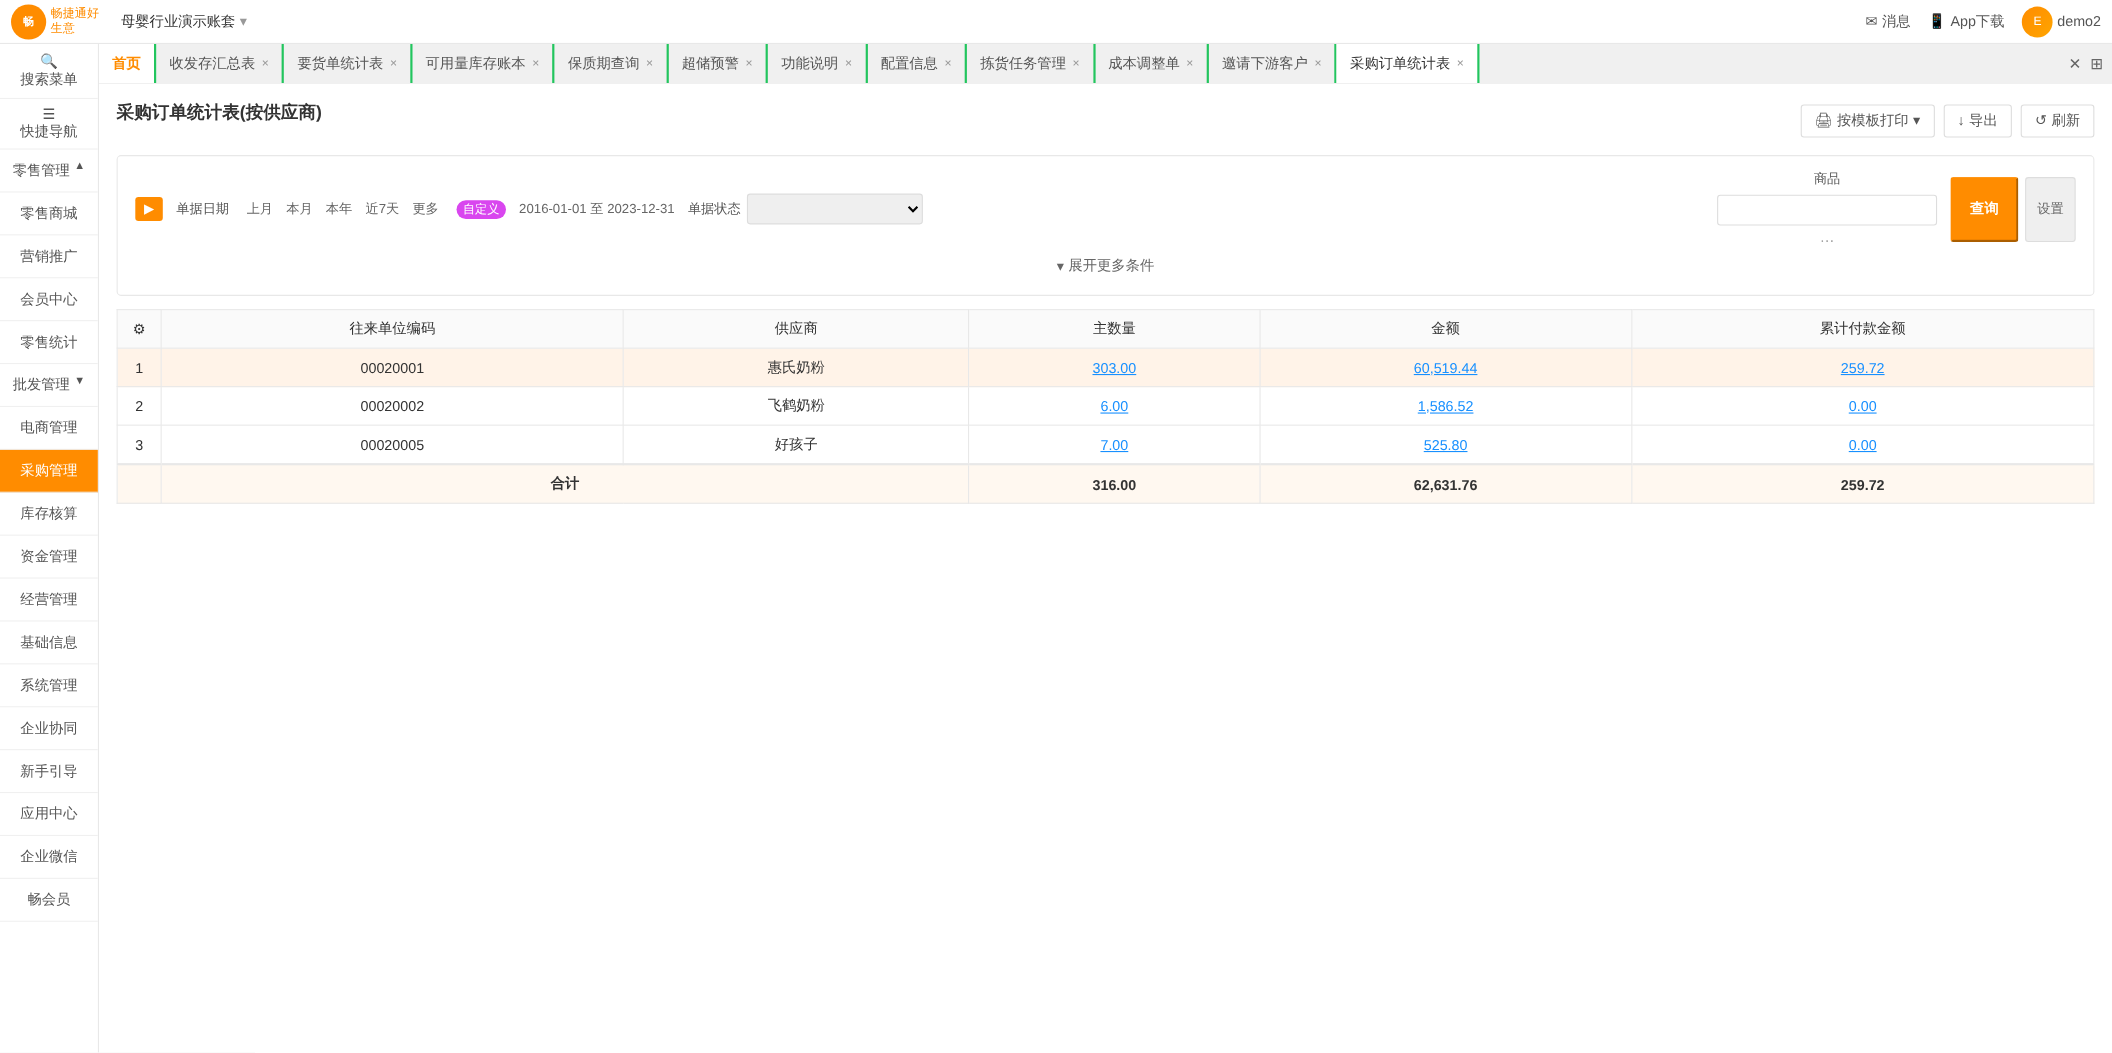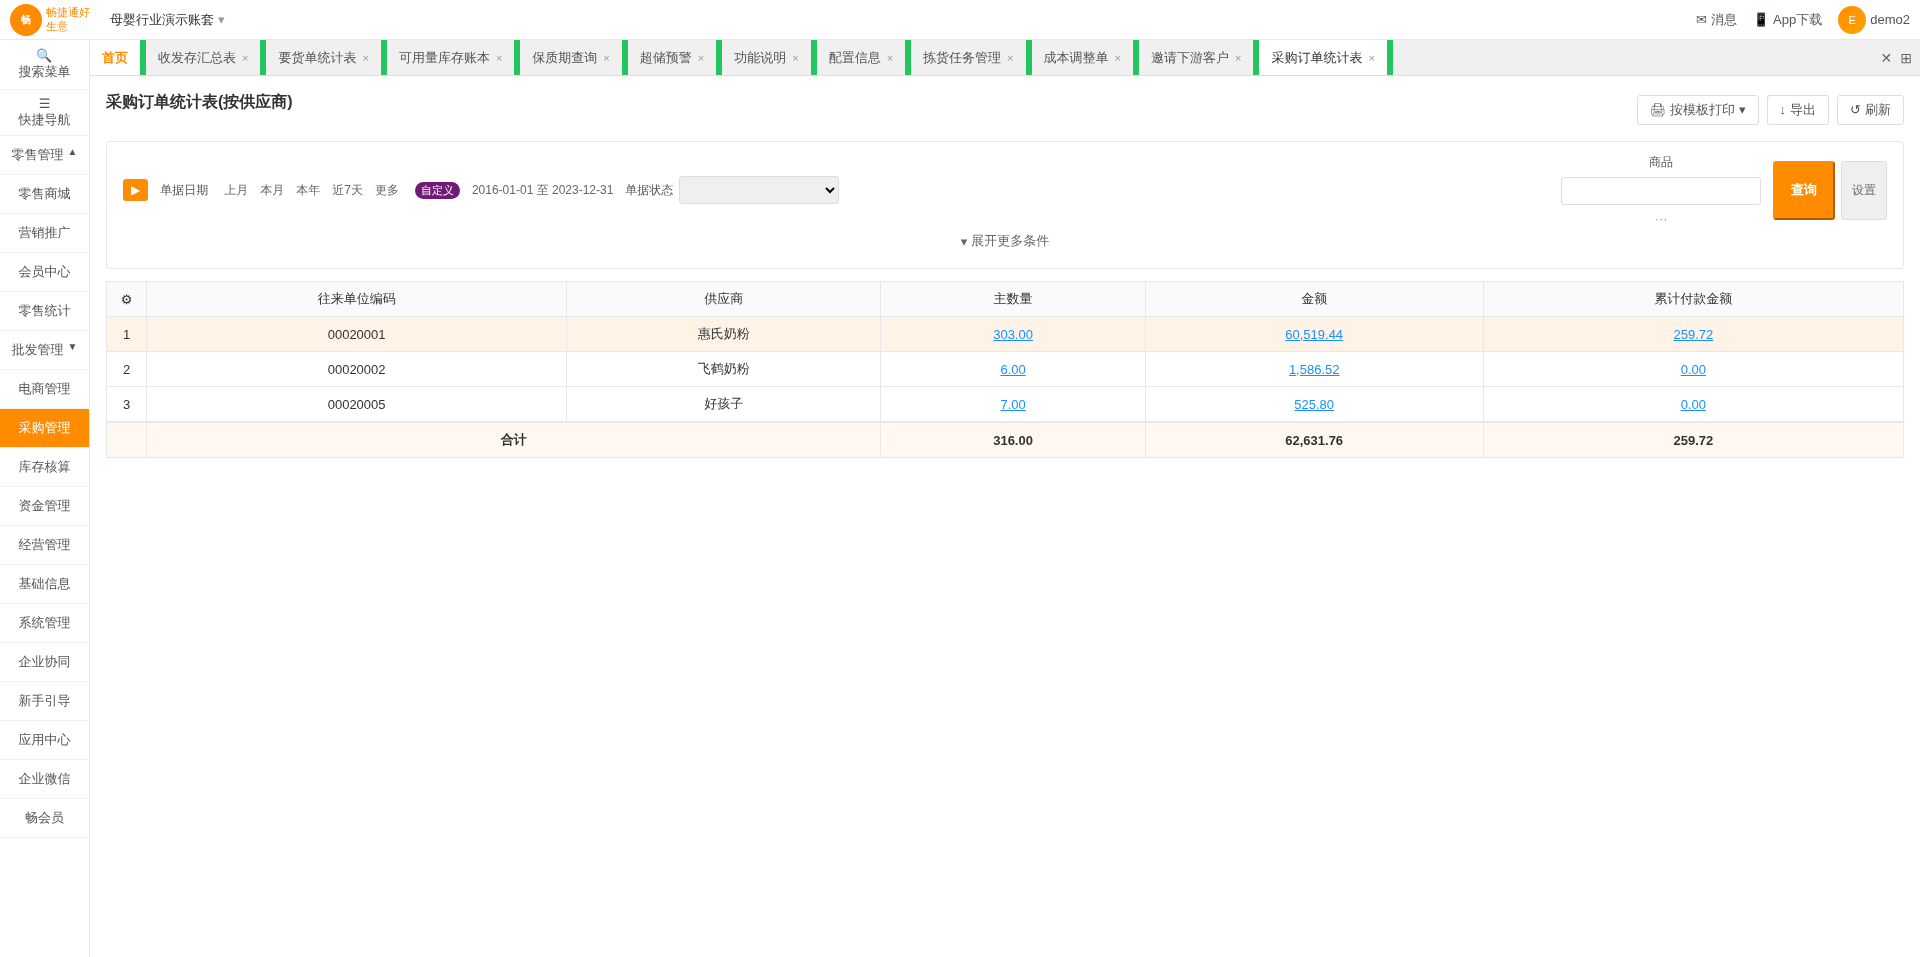--- a/index.html
+++ b/index.html
@@ -30,39 +30,39 @@
     .sidebar-item.active { background: #ff8c00; color: white; }
     .sidebar-item.has-arrow { justify-content: center; }
     .sidebar-item .arrow-icon { font-size: 10px; }
 
     
     .content-area { flex: 1; display: flex; flex-direction: column; overflow: hidden; }
 
     
     .tab-bar { display: flex; align-items: center; background: #f0f0f0; border-bottom: 1px solid #ddd; height: 36px; overflow-x: auto; flex-shrink: 0; }
     .tab-bar::-webkit-scrollbar { height: 3px; }
-    .tab-item { display: flex; align-items: center; padding: 0 12px; height: 36px; cursor: pointer; white-space: nowrap; color: #555; border-right: 6px solid #22c55e; font-size: 12px; gap: 6px; flex-shrink: 0; }
+    .tab-item { display: flex; align-items: center; padding: 0 12px; height: 36px; cursor: pointer; white-space: nowrap; color: #555; border-right: 2px solid #22c55e; font-size: 12px; gap: 6px; flex-shrink: 0; }
     .tab-item.home { background: #fff; color: #ff8c00; font-weight: bold; }
     .tab-item.active { background: #fff; color: #333; }
     .tab-item .tab-close { color: #999; font-size: 11px; cursor: pointer; }
     .tab-bar-end { display: flex; align-items: center; padding: 0 8px; gap: 8px; margin-left: auto; flex-shrink: 0; }
     .tab-bar-btn { cursor: pointer; color: #666; font-size: 14px; }
 
     
     .page-content { flex: 1; overflow: auto; background: #fff; padding: 16px; }
     .page-title { font-size: 16px; font-weight: bold; color: #333; margin-bottom: 14px; }
 
     
     .filter-area { background: #fff; border: 1px solid #e8e8e8; border-radius: 4px; padding: 12px 16px; margin-bottom: 12px; }
     .filter-row { display: flex; align-items: center; gap: 12px; flex-wrap: wrap; }
     .filter-toggle-btn { background: #ff8c00; color: white; border: none; border-radius: 3px; padding: 4px 8px; cursor: pointer; font-size: 12px; display: flex; align-items: center; }
     .filter-label { color: #555; font-size: 12px; white-space: nowrap; }
     .date-shortcuts { display: flex; gap: 4px; }
     .date-shortcut { color: #666; cursor: pointer; font-size: 12px; padding: 1px 4px; }
-    .date-custom-badge { background: #701a75; color: white; padding: 1px 6px; border-radius: 10px; font-size: 11px; cursor: pointer; }
+    .date-custom-badge { background: #d946ef; color: white; padding: 1px 6px; border-radius: 10px; font-size: 11px; cursor: pointer; }
     .date-range { color: #666; font-size: 12px; }
     .filter-field { display: flex; align-items: center; gap: 6px; }
     .filter-select { border: 1px solid #ddd; border-radius: 3px; padding: 4px 8px; font-size: 12px; min-width: 160px; height: 28px; outline: none; }
     .filter-input { border: 1px solid #ddd; border-radius: 3px; padding: 4px 8px; font-size: 12px; min-width: 200px; height: 28px; outline: none; }
     .expand-more { display: flex; align-items: center; justify-content: center; gap: 4px; color: #666; cursor: pointer; font-size: 12px; padding: 6px; }
     .search-btn { background: #ff8c00; color: white; border-color: #ff8c00; padding: 5px 16px; border-radius: 3px; cursor: pointer; font-size: 13px; font-weight: bold; }
     .settings-btn { color: #666; border: 1px solid #ddd; padding: 20px 10px; border-radius: 3px; cursor: pointer; font-size: 12px; }
 
     
     .data-table { width: 100%; border-collapse: collapse; font-size: 13px; }

